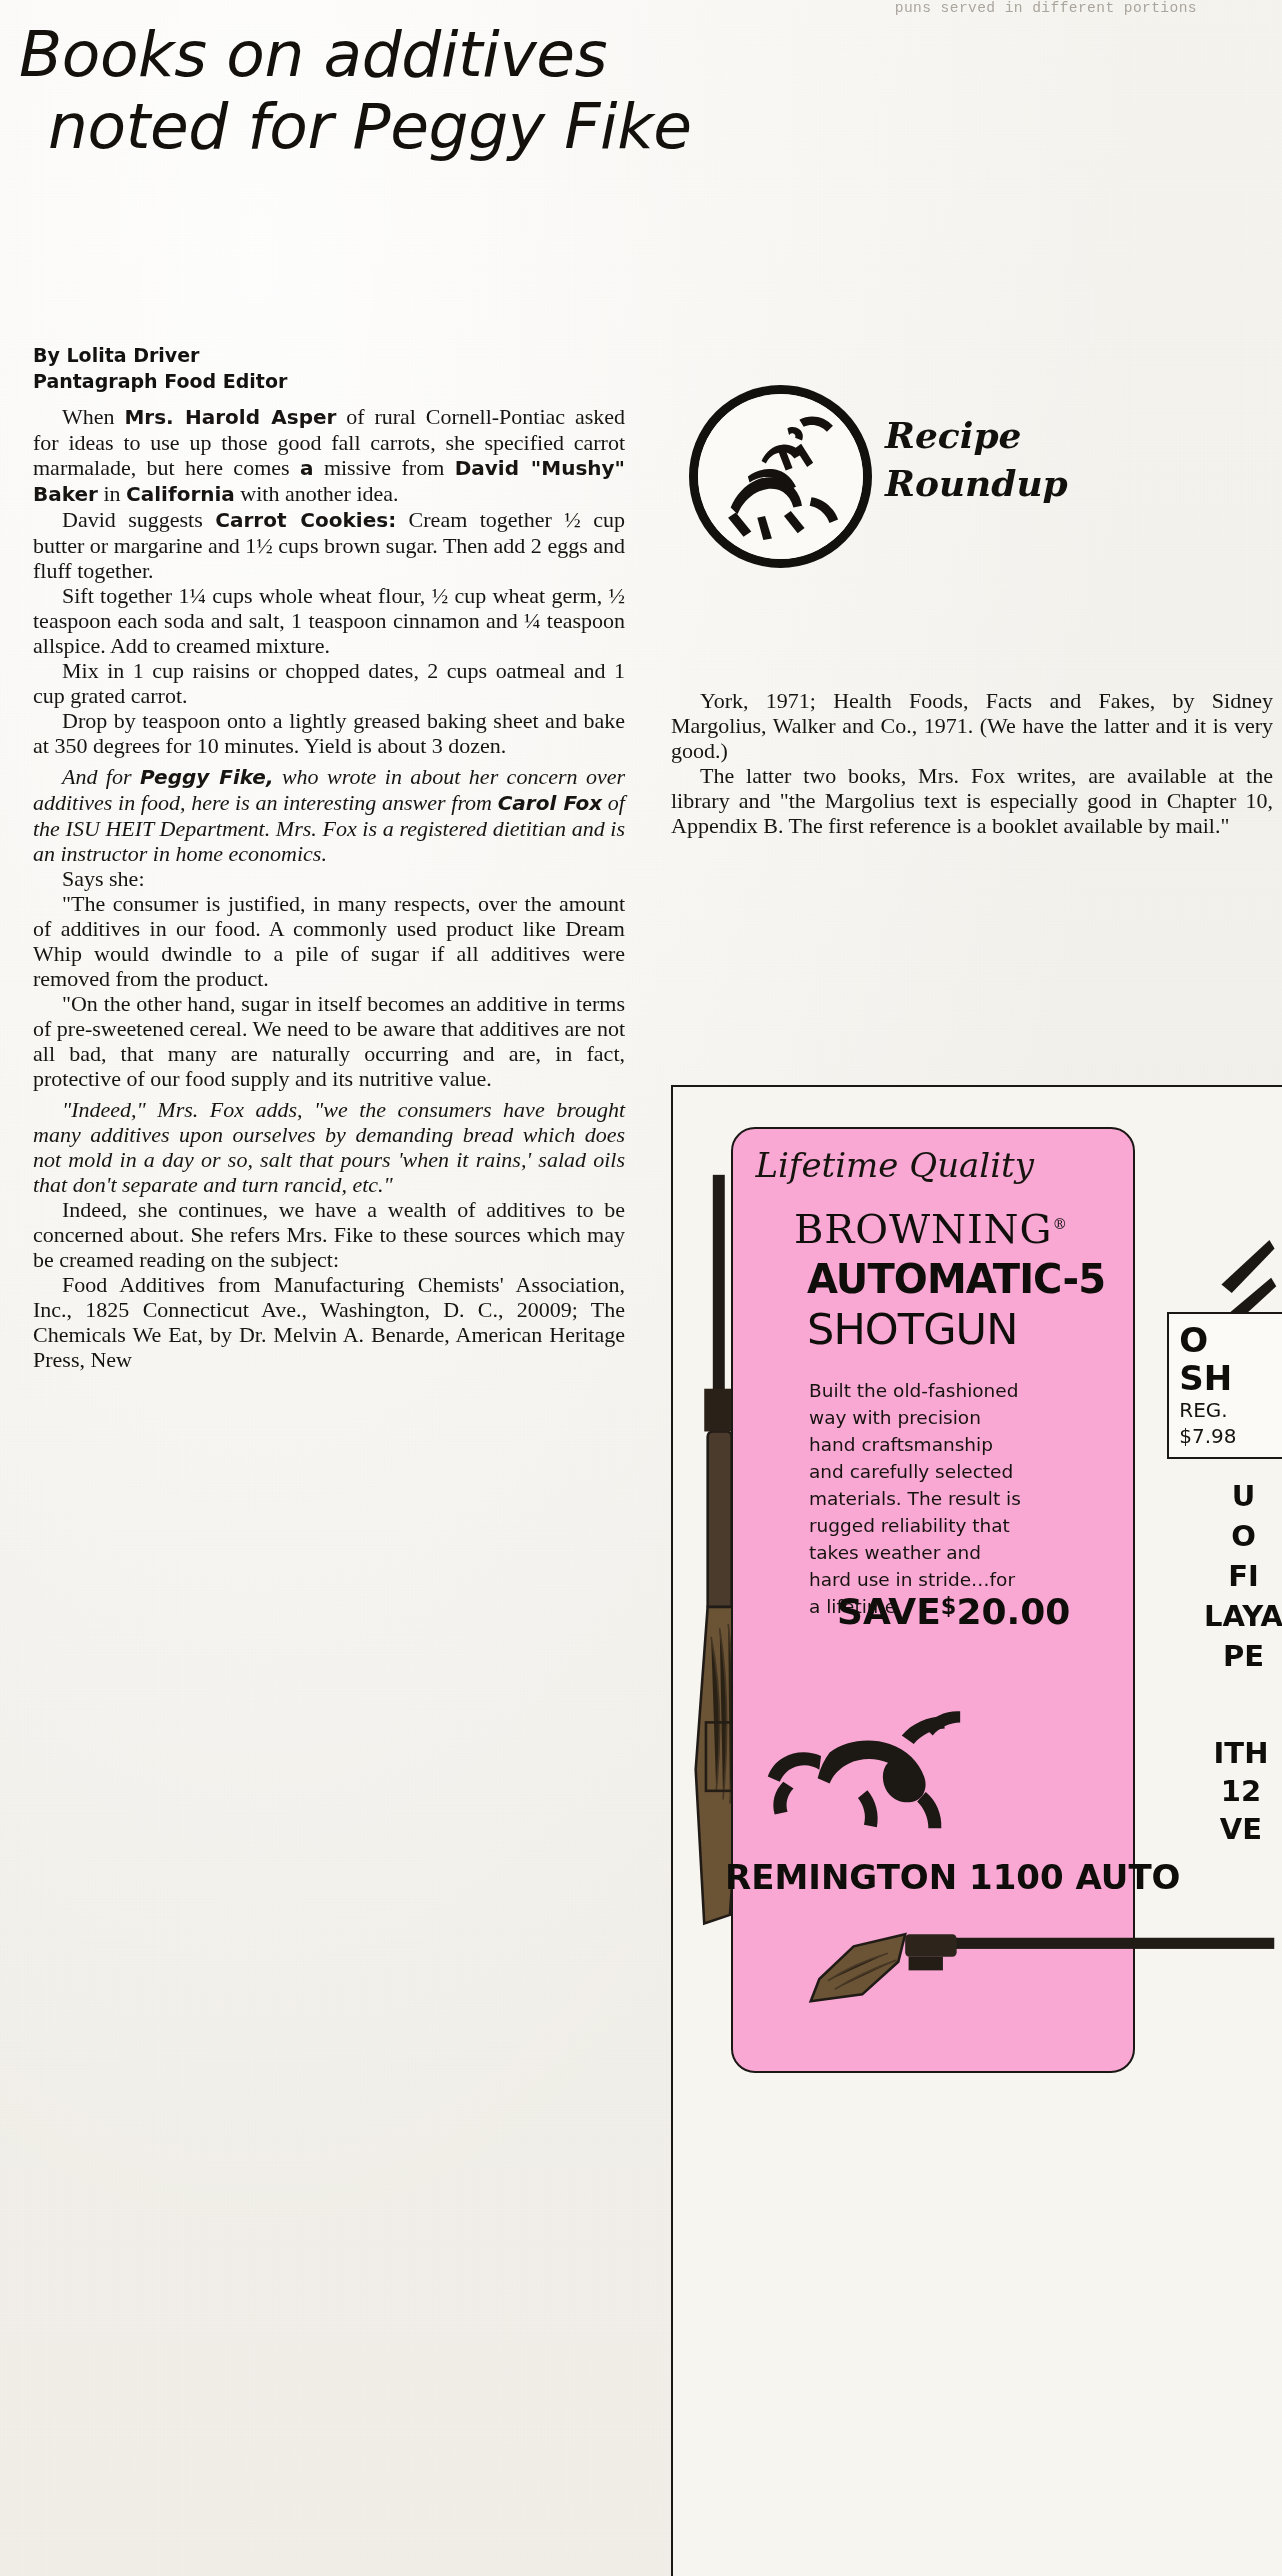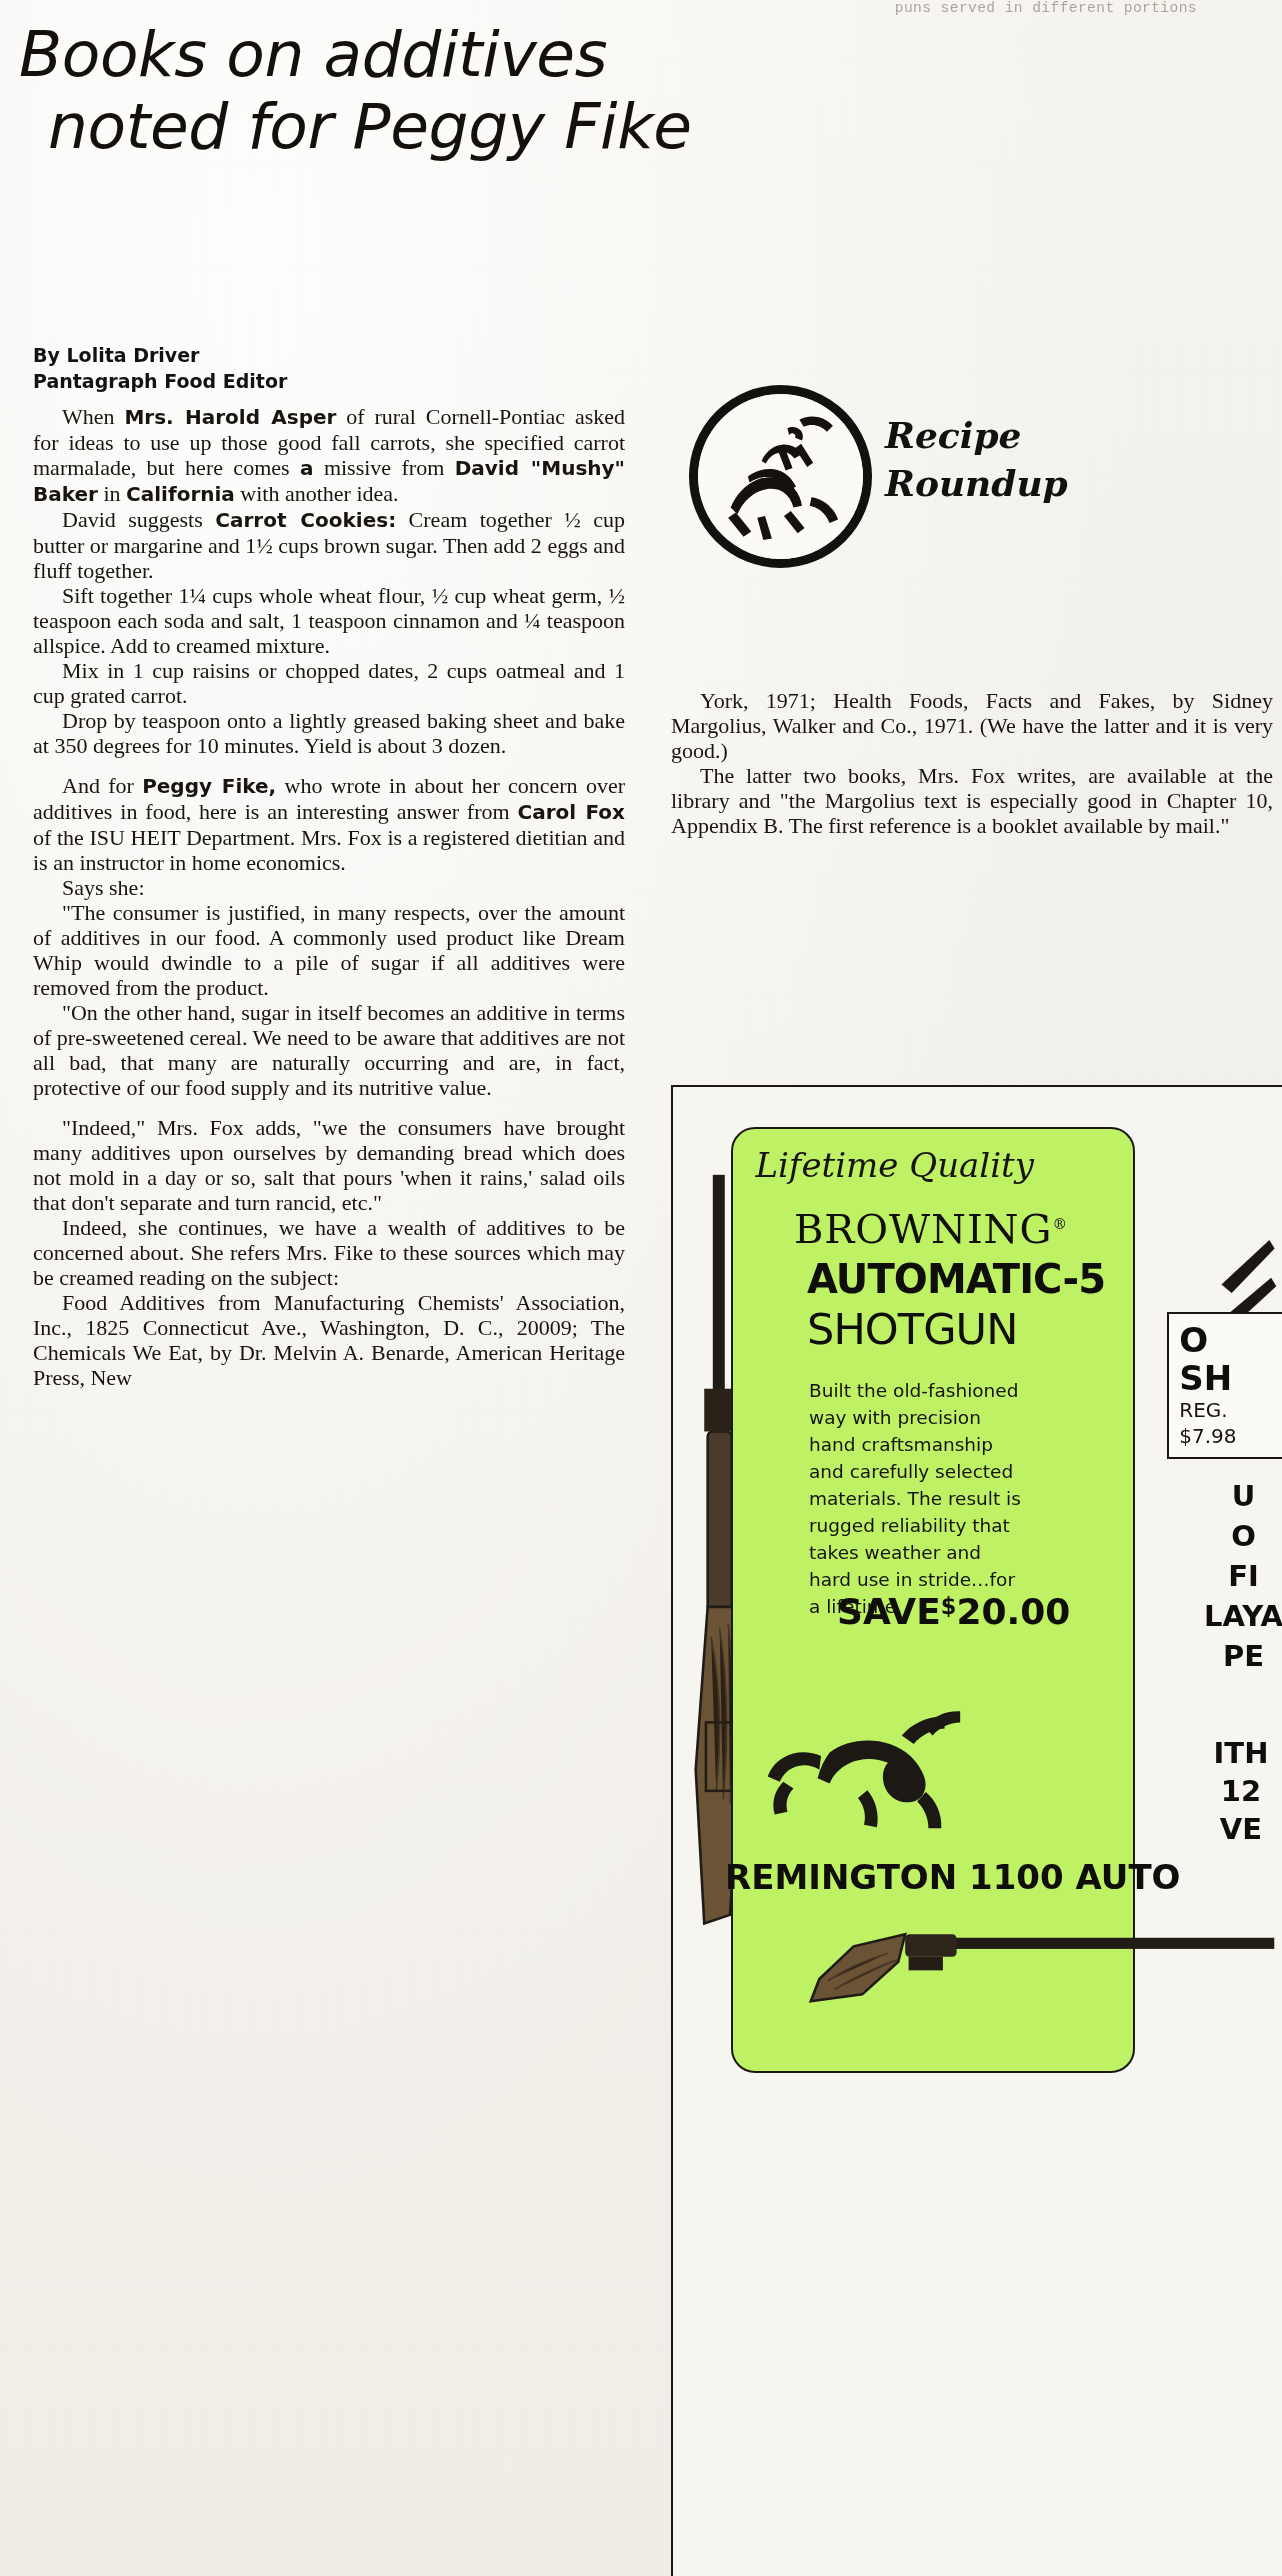--- a/index.html
+++ b/index.html
@@ -80,21 +80,21 @@
   
   .col {
     position: absolute;
     font-family: "Liberation Serif", serif;
     font-size: 22px;
     line-height: 25px;
     color: #171411;
     text-align: justify;
   }
   .col p { margin: 0; text-indent: 29px; }
-  .col p.gap { margin-top: 15px; }
+  .col p.gap { margin-top: 6px; font-style: italic; }
   .col b, .col strong { font-family: "DejaVu Sans", sans-serif; font-weight: bold; font-size: 20px; }
 
   #col-left {
     left: 33px;
     top: 404px;
     width: 592px;
   }
   #col-right-top {
     left: 671px;
     top: 688px;
@@ -153,21 +153,21 @@
   }
 
   .browning-box {
     position: absolute;
     left: 58px;
     top: 40px;
     width: 404px;
     height: 946px;
     border: 2.6px solid #1a1714;
     border-radius: 24px;
-    background: #bef264;
+    background: #f9a8d4;
     box-sizing: border-box;
   }
   .lifetime {
     position: absolute;
     left: 22.4px;
     top: 15.5px;
     font-family: "DejaVu Serif", serif;
     font-style: italic;
     font-size: 34px;
     color: #17140f;

